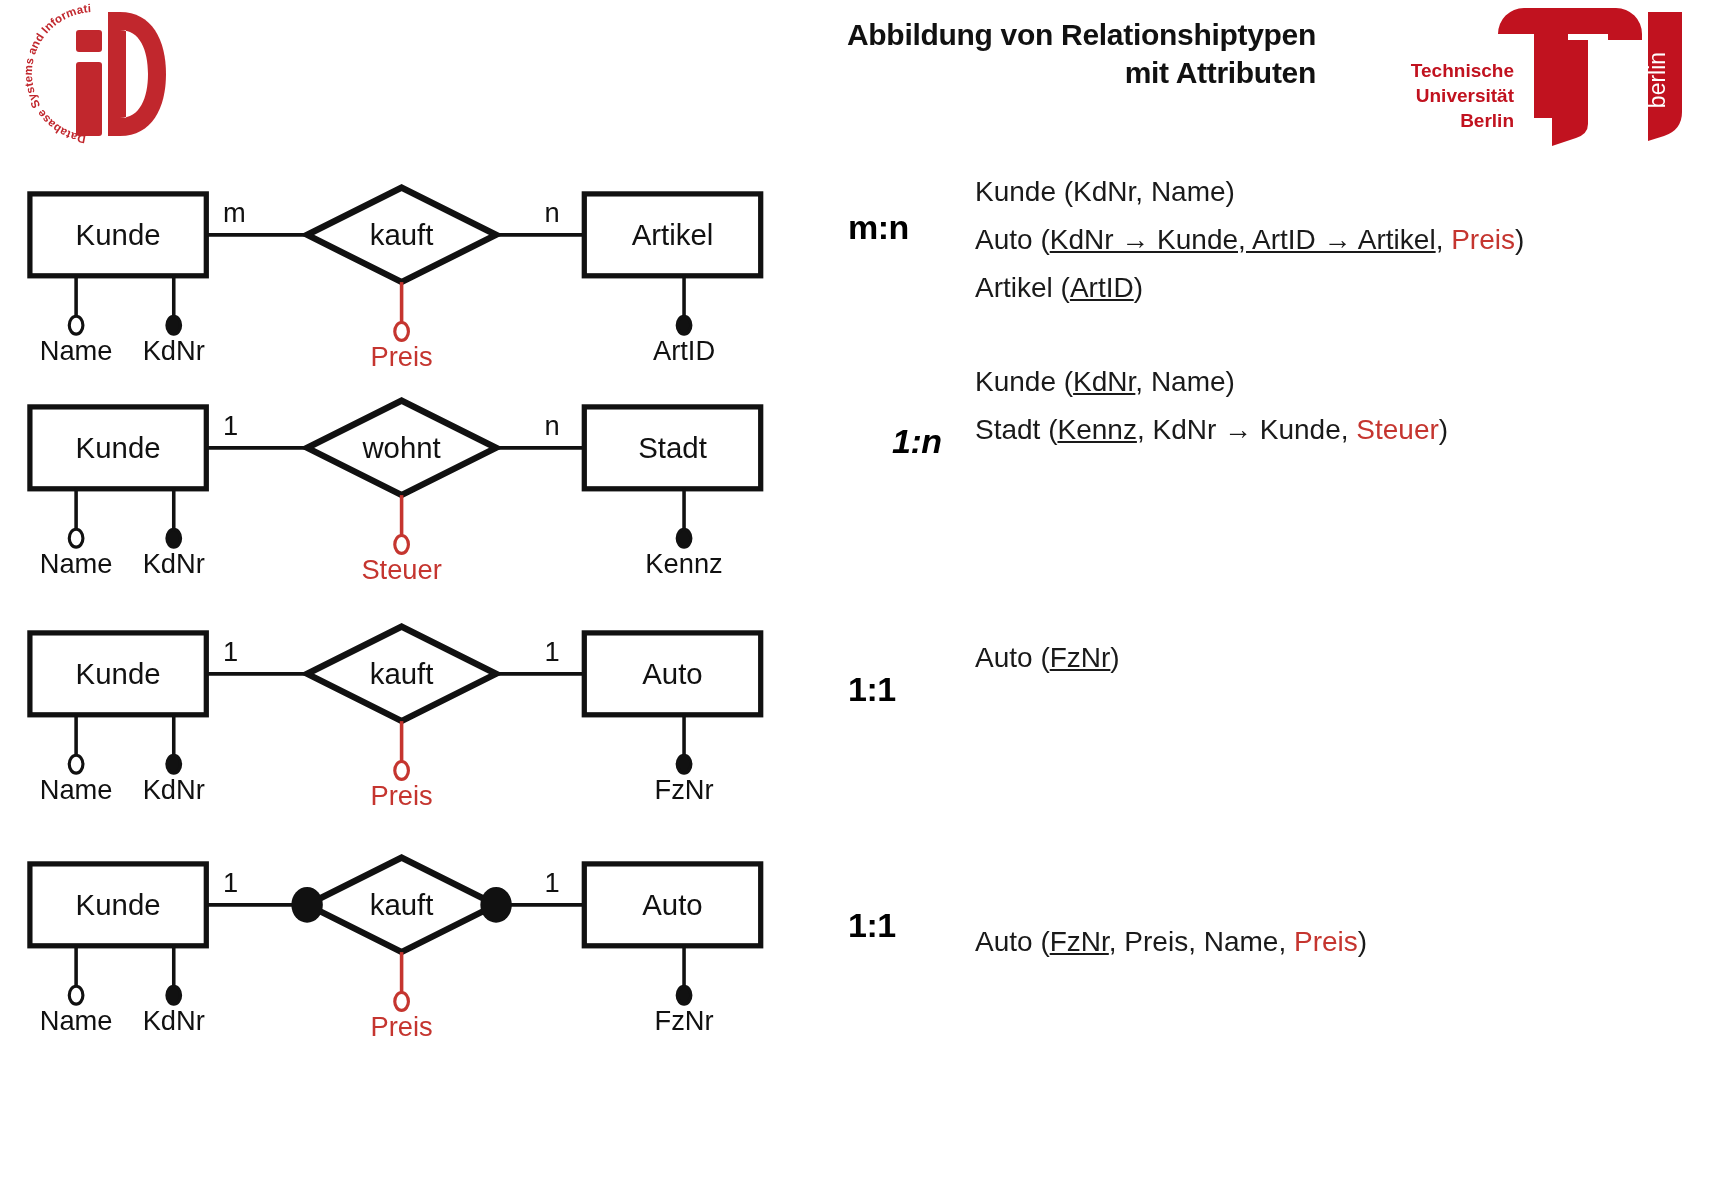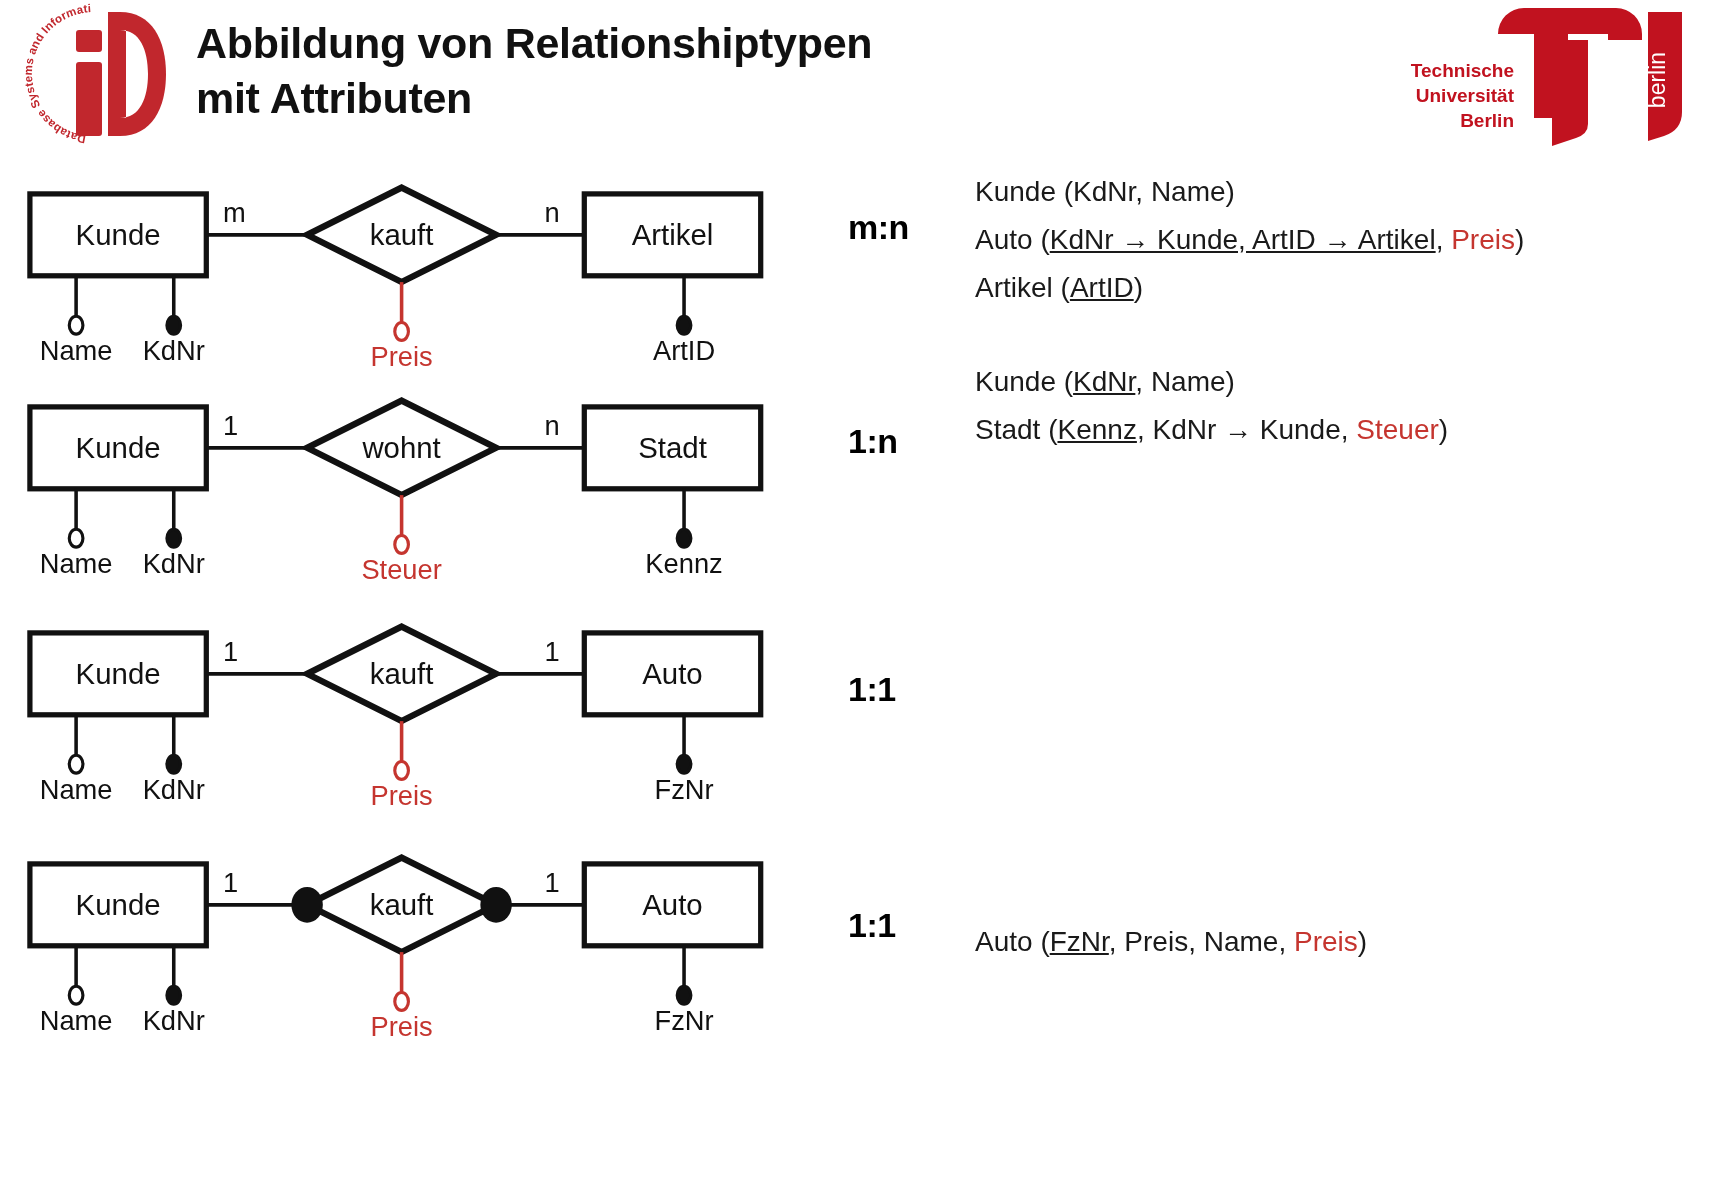--- a/index.html
+++ b/index.html
@@ -25,26 +25,27 @@
   }
   .dbis-logo {
     position: absolute;
     left: 16px; top: 4px;
     width: 150px; height: 140px;
   }
   .slide-title {
     position: absolute;
     left: 196px; top: 16px;
     width: 1120px;
-    font-size: 43px;
+    font-size: 30px;
     font-weight: bold;
     line-height: 1.27;
     letter-spacing: -0.3px;
     color: #111111;
     white-space: pre-line;
+    text-align: right;
   }
   .tu-logo {
     position: absolute;
     right: 14px; top: 2px;
     width: 300px; height: 140px;
   }
 
   
   .row {
     position: absolute;
@@ -188,21 +189,21 @@
 
       <line x1="362" y1="102" x2="362" y2="142" stroke="#c5352f" stroke-width="3.4"></line>
       <ellipse cx="362" cy="149" rx="6.5" ry="8.5" fill="#ffffff" stroke="#c5352f" stroke-width="3"></ellipse>
       <text x="362" y="182" text-anchor="middle" font-family="'Liberation Sans', sans-serif" font-size="26" fill="#c5352f">Steuer</text>
 
       <line x1="631" y1="96" x2="631" y2="136" stroke="#111111" stroke-width="3.4"></line>
       <ellipse cx="631" cy="143" rx="6.5" ry="8.5" fill="#111111" stroke="#111111" stroke-width="3"></ellipse>
       <text x="631" y="176" text-anchor="middle" font-family="'Liberation Sans', sans-serif" font-size="26" fill="#111111">Kennz</text>
       </svg>
     </div>
-      <div class="cardinality-tag" style="left: 848px; top: 34px;">1:n</div>
+      <div class="cardinality-tag" style="left: 892px; top: 34px; font-style: italic;">1:n</div>
       <div class="schema" style="left: 975px; top: -30px;">
         <div><span class="">Kunde (</span><span class="u">KdNr</span><span class="">, Name)</span></div>
         <div><span class="">Stadt (</span><span class="u">Kennz</span><span class="">, KdNr → Kunde, </span><span class="red">Steuer</span><span class="">)</span></div>
       </div>
     </div>
     <div class="row" style="top: 614px;">
     <div class="diagram">
       <svg width="800" height="210" viewBox="0 0 740 200">
 
         <rect x="8" y="18" width="168" height="78" fill="#ffffff" stroke="#111111" stroke-width="5"></rect>
@@ -231,20 +232,21 @@
       <ellipse cx="362" cy="149" rx="6.5" ry="8.5" fill="#ffffff" stroke="#c5352f" stroke-width="3"></ellipse>
       <text x="362" y="182" text-anchor="middle" font-family="'Liberation Sans', sans-serif" font-size="26" fill="#c5352f">Preis</text>
 
       <line x1="631" y1="96" x2="631" y2="136" stroke="#111111" stroke-width="3.4"></line>
       <ellipse cx="631" cy="143" rx="6.5" ry="8.5" fill="#111111" stroke="#111111" stroke-width="3"></ellipse>
       <text x="631" y="176" text-anchor="middle" font-family="'Liberation Sans', sans-serif" font-size="26" fill="#111111">FzNr</text>
       </svg>
     </div>
       <div class="cardinality-tag" style="left: 848px; top: 56px;">1:1</div>
       <div class="schema" style="left: 975px; top: 20px;">
+        <div><span class="">Auto (</span><span class="u">FzNr</span><span class="">)</span></div>
       </div>
     </div>
     <div class="row" style="top: 845px;">
     <div class="diagram">
       <svg width="800" height="210" viewBox="0 0 740 200">
 
         <rect x="8" y="18" width="168" height="78" fill="#ffffff" stroke="#111111" stroke-width="5"></rect>
         <text x="92" y="67" text-anchor="middle" font-family="'Liberation Sans', sans-serif" font-size="28" fill="#111111">Kunde</text>
 
         <line x1="176" y1="57" x2="272" y2="57" stroke="#111111" stroke-width="3.6"></line>

